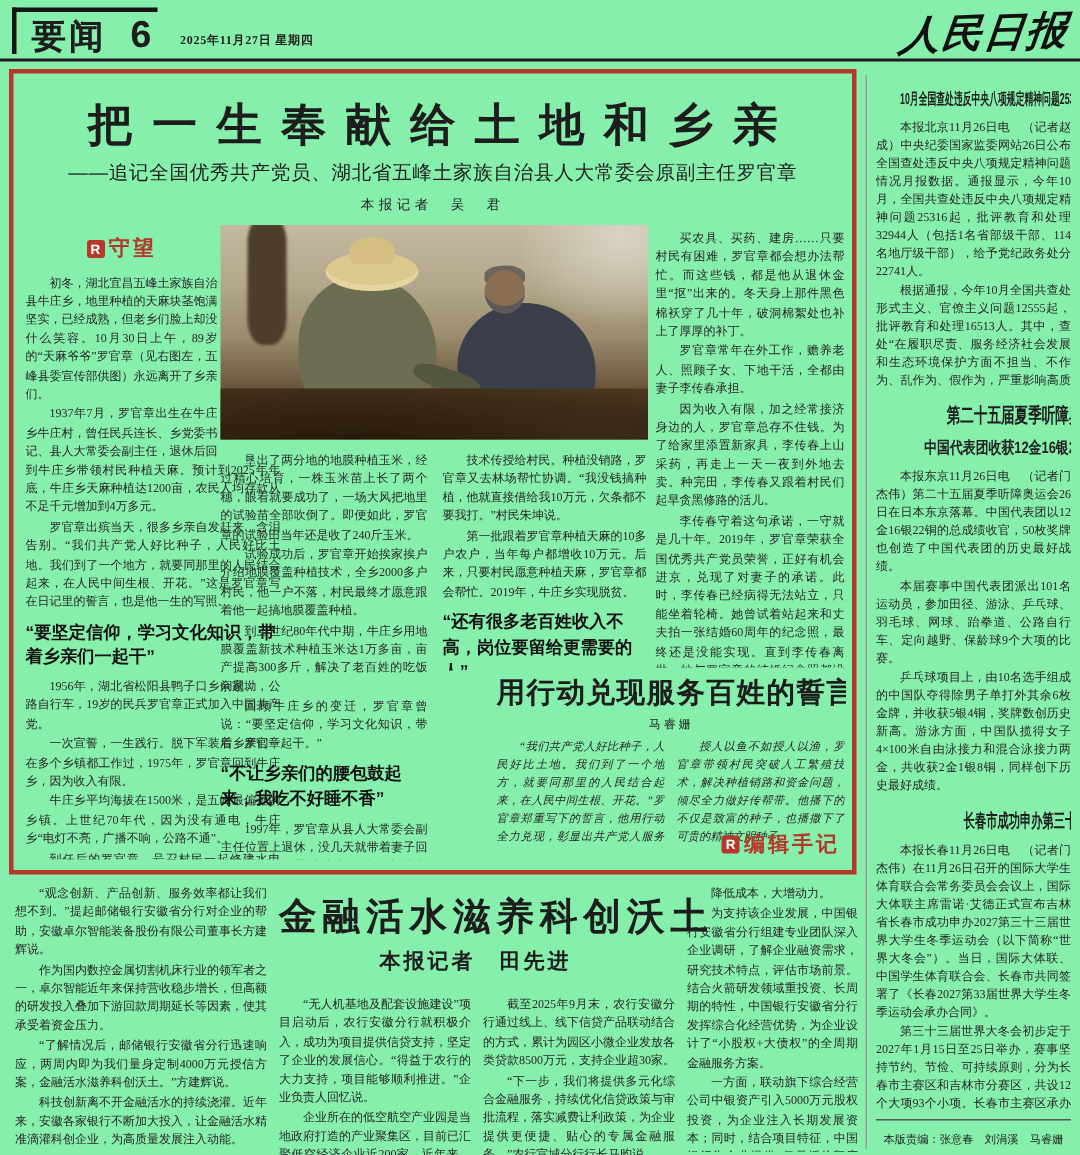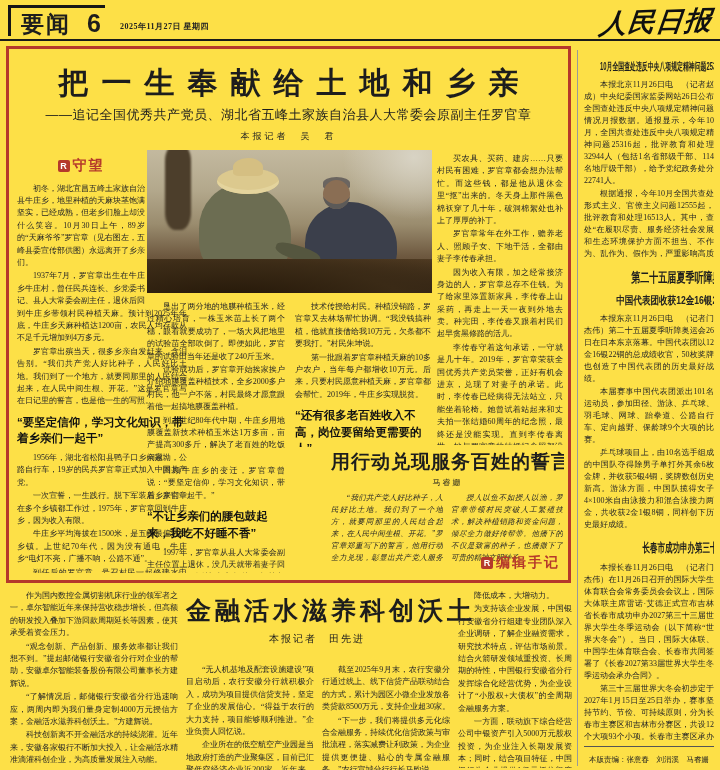--- a/index.html
+++ b/index.html
@@ -1,16 +1,16 @@
 <!DOCTYPE html>
 <html><head>
 <meta charset="utf-8">
 <style>
   html,body{margin:0;padding:0;background:#e9e7e1;}
-  .page{position:relative;width:720px;height:770px;background:#fde047;overflow:hidden;
+  .page{position:relative;width:720px;height:770px;background:#86efac;overflow:hidden;
         font-family:"Liberation Serif","DejaVu Serif",serif;color:#1d1d1d;}
   
   .masthead{position:absolute;left:0;top:0;width:720px;height:42px;}
   .section-wrap{position:absolute;left:8px;top:5px;border-left:3px solid #161616;border-top:3px solid #161616;
         padding:3px 4px 0 10px;display:flex;align-items:flex-end;}
   .section-name{font-family:"Liberation Sans",sans-serif;font-weight:bold;font-size:23px;line-height:1;letter-spacing:2px;}
   .page-num{font-family:"Liberation Sans",sans-serif;font-weight:bold;font-size:25px;line-height:1;margin-left:16px;}
   .issue-date{position:absolute;left:120px;top:21px;font-size:8px;font-weight:bold;color:#222;letter-spacing:.5px;white-space:nowrap;}
   .masthead-rule{position:absolute;left:0;top:39px;width:720px;height:2px;background:#1a1a1a;}
   .paper-logo{position:absolute;right:8px;top:4px;font-family:"DejaVu Serif",serif;font-weight:bold;font-style:italic;
@@ -63,21 +63,21 @@
   .sb-body{font-size:8px;line-height:1.5;text-align:justify;margin-top:5px;overflow:hidden;color:#262626;}
   .sb-footer{position:absolute;left:0;top:694px;width:130px;text-align:center;}
   .sb-footer-rule{height:1px;background:#555;margin-bottom:8px;}
   .sb-footer-text{font-size:7.5px;color:#222;white-space:nowrap;}
   
   .bottom{position:absolute;left:10px;top:588px;width:562px;height:182px;overflow:hidden;}
   .b-col{position:absolute;font-size:8px;line-height:1.55;text-align:justify;overflow:hidden;color:#262626;}
   .b-head{position:absolute;left:176px;top:2px;width:262px;text-align:center;}
   .b-kicker{font-family:"Liberation Sans",sans-serif;font-weight:bold;font-size:11.5px;letter-spacing:1px;white-space:nowrap;}
   .b-title{font-family:"Liberation Sans",sans-serif;font-weight:bold;font-size:25px;letter-spacing:4px;margin-top:4px;white-space:nowrap;}
-  .b-byline{font-size:10px;margin-top:5px;letter-spacing:2px;}
+  .b-byline{font-size:14px;margin-top:5px;letter-spacing:2px;font-weight:bold;}
 </style>
 </head>
 <body>
 
 <div class="page">
 
   <div class="masthead">
     <div class="section-wrap">
       <span class="section-name">要闻</span>
       <span class="page-num">6</span>
@@ -170,22 +170,22 @@
       <div class="note-label">
         <span class="red-logo">R</span>
         <span>编辑手记</span>
       </div>
     </div>
   </div>
 
   <div class="bottom">
     <div class="b-col" style="left:0;top:2px;width:168px;height:178px;">
       <div>
+          <p class="para">“观念创新、产品创新、服务效率都让我们想不到。”提起邮储银行安徽省分行对企业的帮助，安徽卓尔智能装备股份有限公司董事长方建辉说。</p>
           <p class="para">作为国内数控金属切割机床行业的领军者之一，卓尔智能近年来保持营收稳步增长，但高额的研发投入叠加下游回款周期延长等因素，使其承受着资金压力。</p>
-          <p class="para">“观念创新、产品创新、服务效率都让我们想不到。”提起邮储银行安徽省分行对企业的帮助，安徽卓尔智能装备股份有限公司董事长方建辉说。</p>
           <p class="para">“了解情况后，邮储银行安徽省分行迅速响应，两周内即为我们量身定制4000万元授信方案，金融活水滋养科创沃土。”方建辉说。</p>
           <p class="para">科技创新离不开金融活水的持续浇灌。近年来，安徽各家银行不断加大投入，让金融活水精准滴灌科创企业，为高质量发展注入动能。</p>
         </div>
     </div>
     <div class="b-head">
       <div class="b-title">金融活水滋养科创沃土</div>
       <div class="b-byline">本报记者　田先进</div>
     </div>
     <div class="b-col" style="left:176px;top:76px;width:128px;height:106px;">
       <div>

